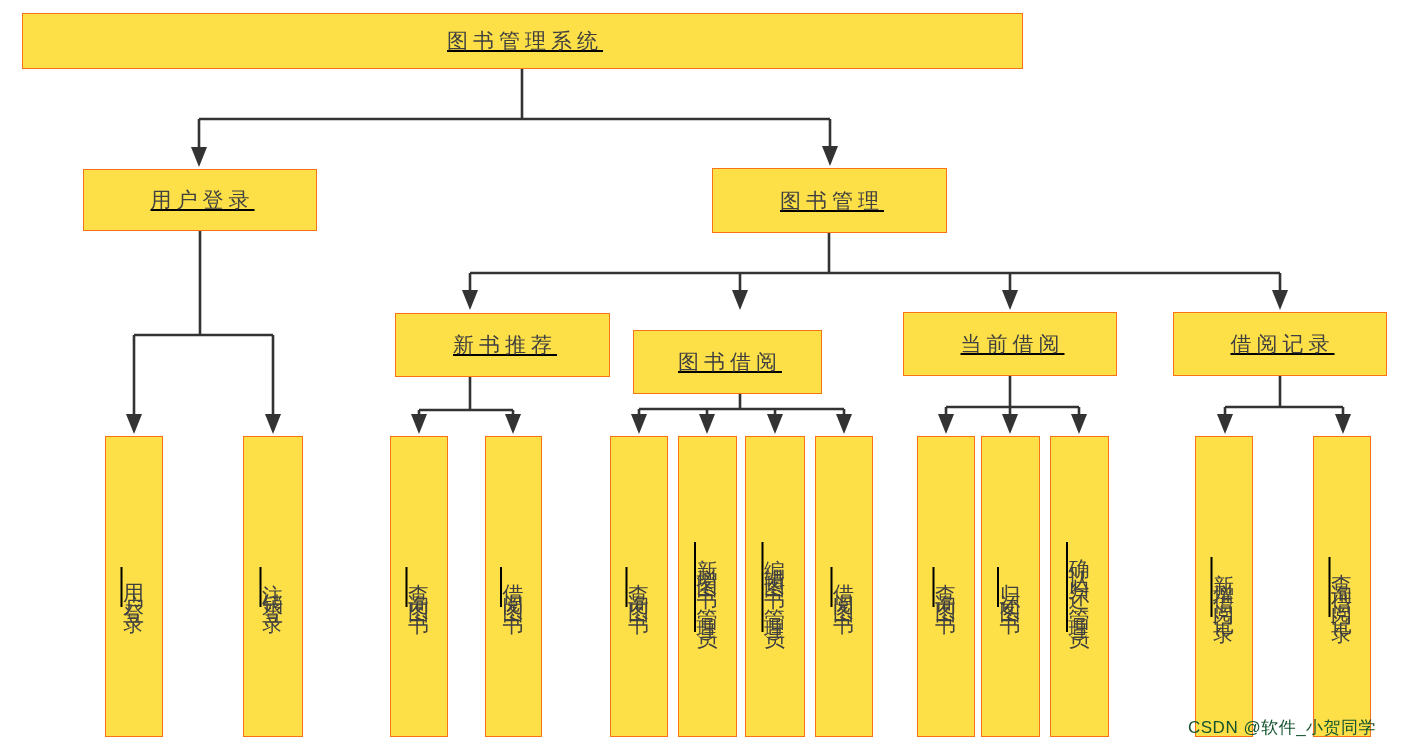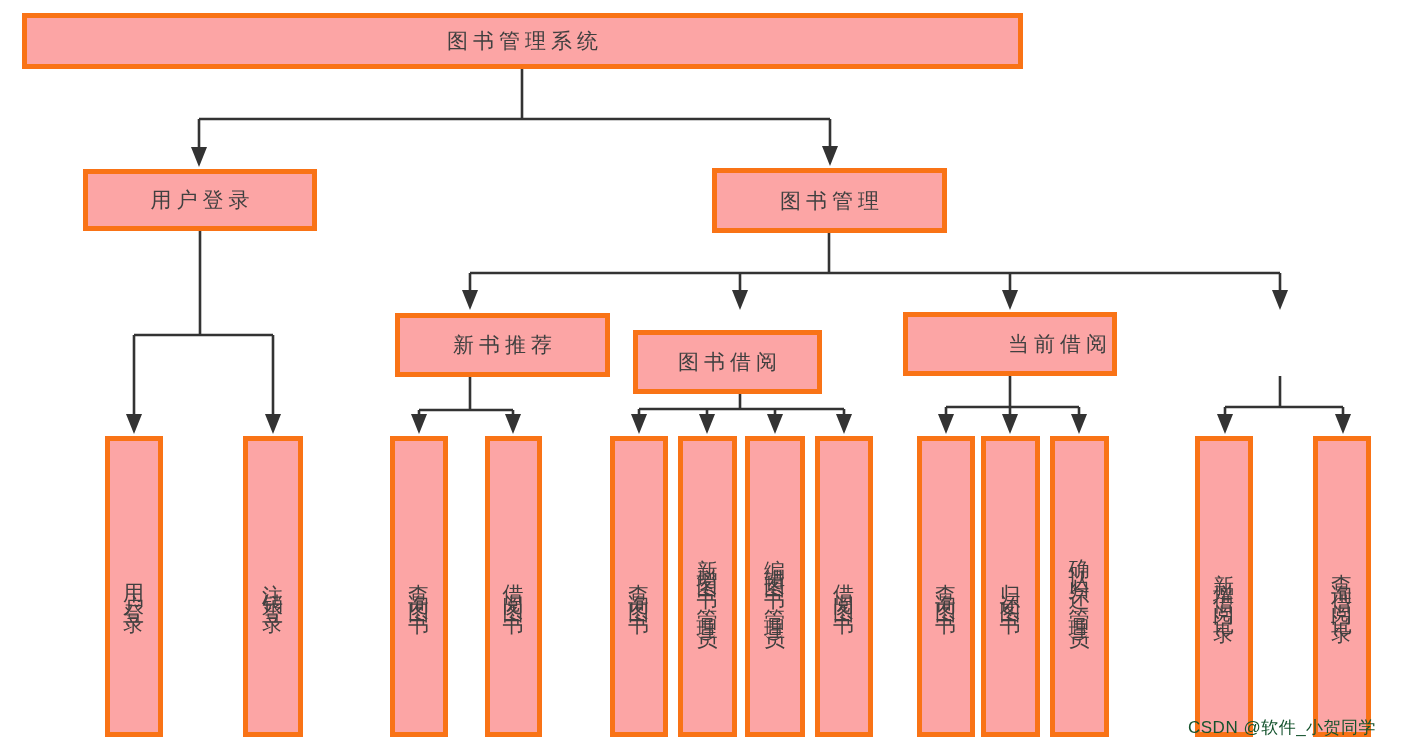--- a/index.html
+++ b/index.html
@@ -16,26 +16,27 @@
   }
   #connectors {
     position: absolute;
     left: 0; top: 0;
     width: 1405px; height: 747px;
     z-index: 1;
   }
   .box {
     position: absolute;
     box-sizing: border-box;
-    border: 5px solid #f97316;
-    background: #fca5a5;
+    border: 1px solid #f97316;
+    background: #fde047;
     display: flex;
     align-items: center;
     justify-content: center;
     z-index: 2;
+    text-decoration: underline;
   }
   .box .lbl {
     color: #404040;
     font-size: 21px;
     letter-spacing: 5px;
     white-space: nowrap;
     text-indent: 5px; 
   }
   .box.vert .lbl {
     writing-mode: vertical-rl;
@@ -124,22 +125,25 @@
   <div class="box" style="left:712px; top:168px; width:235px; height:65px;">
     <span class="lbl">图书管理</span>
   </div>
 
   <div class="box" style="left:363px; top:313px; width:215px; height:64px;margin-left:32px;">
     <span class="lbl">新书推荐</span>
   </div>
   <div class="box" style="left:633px; top:312px; width:189px; height:64px;margin-top:18px;">
     <span class="lbl">图书借阅</span>
   </div>
-  <div class="box" style="left:903px; top:312px; width:214px; height:64px;justify-content:flex-end;">
+  <div class="box" style="left:903px; top:312px; width:214px; height:64px;">
     <span class="lbl">当前借阅</span>
+  </div>
+  <div class="box" style="left:1173px; top:312px; width:214px; height:64px;">
+    <span class="lbl">借阅记录</span>
   </div>
 
   <div class="box vert" style="left:105px; top:436px; width:58px; height:301px;">
     <span class="lbl">用户登录</span>
   </div>
   <div class="box vert" style="left:243px; top:436px; width:60px; height:301px;">
     <span class="lbl">注销登录</span>
   </div>
 
   <div class="box vert" style="left:390px; top:436px; width:58px; height:301px;">

